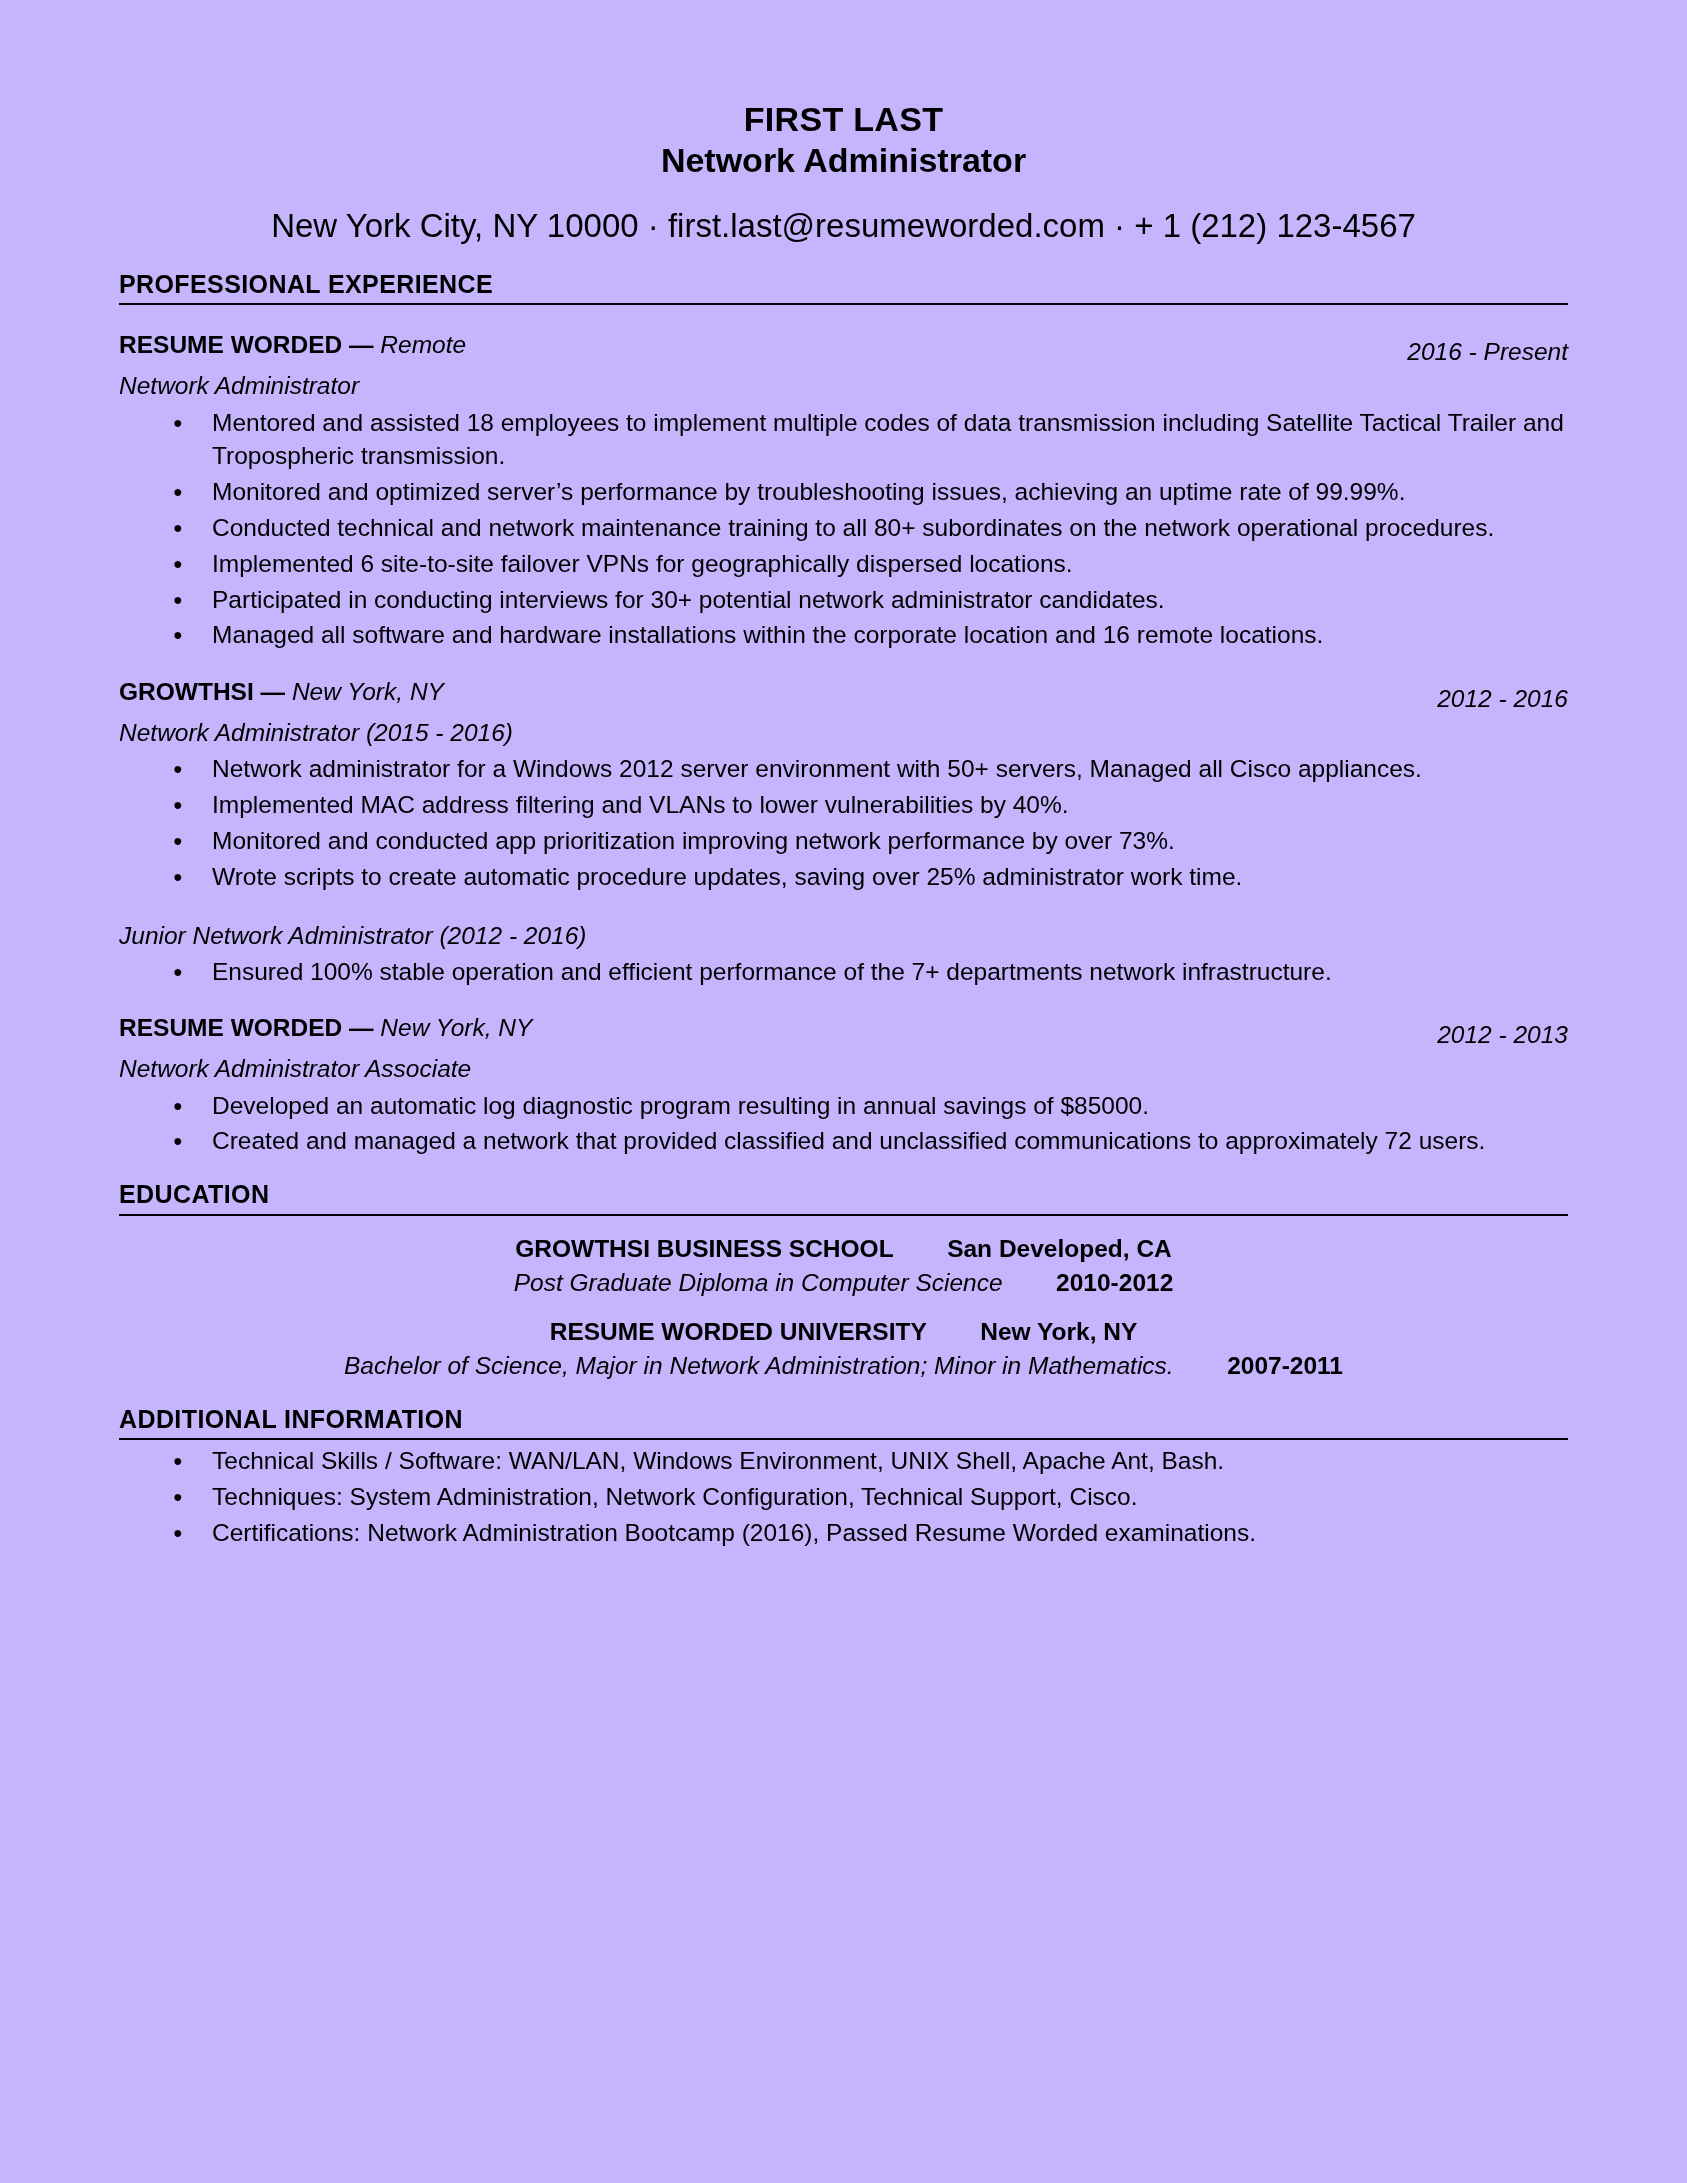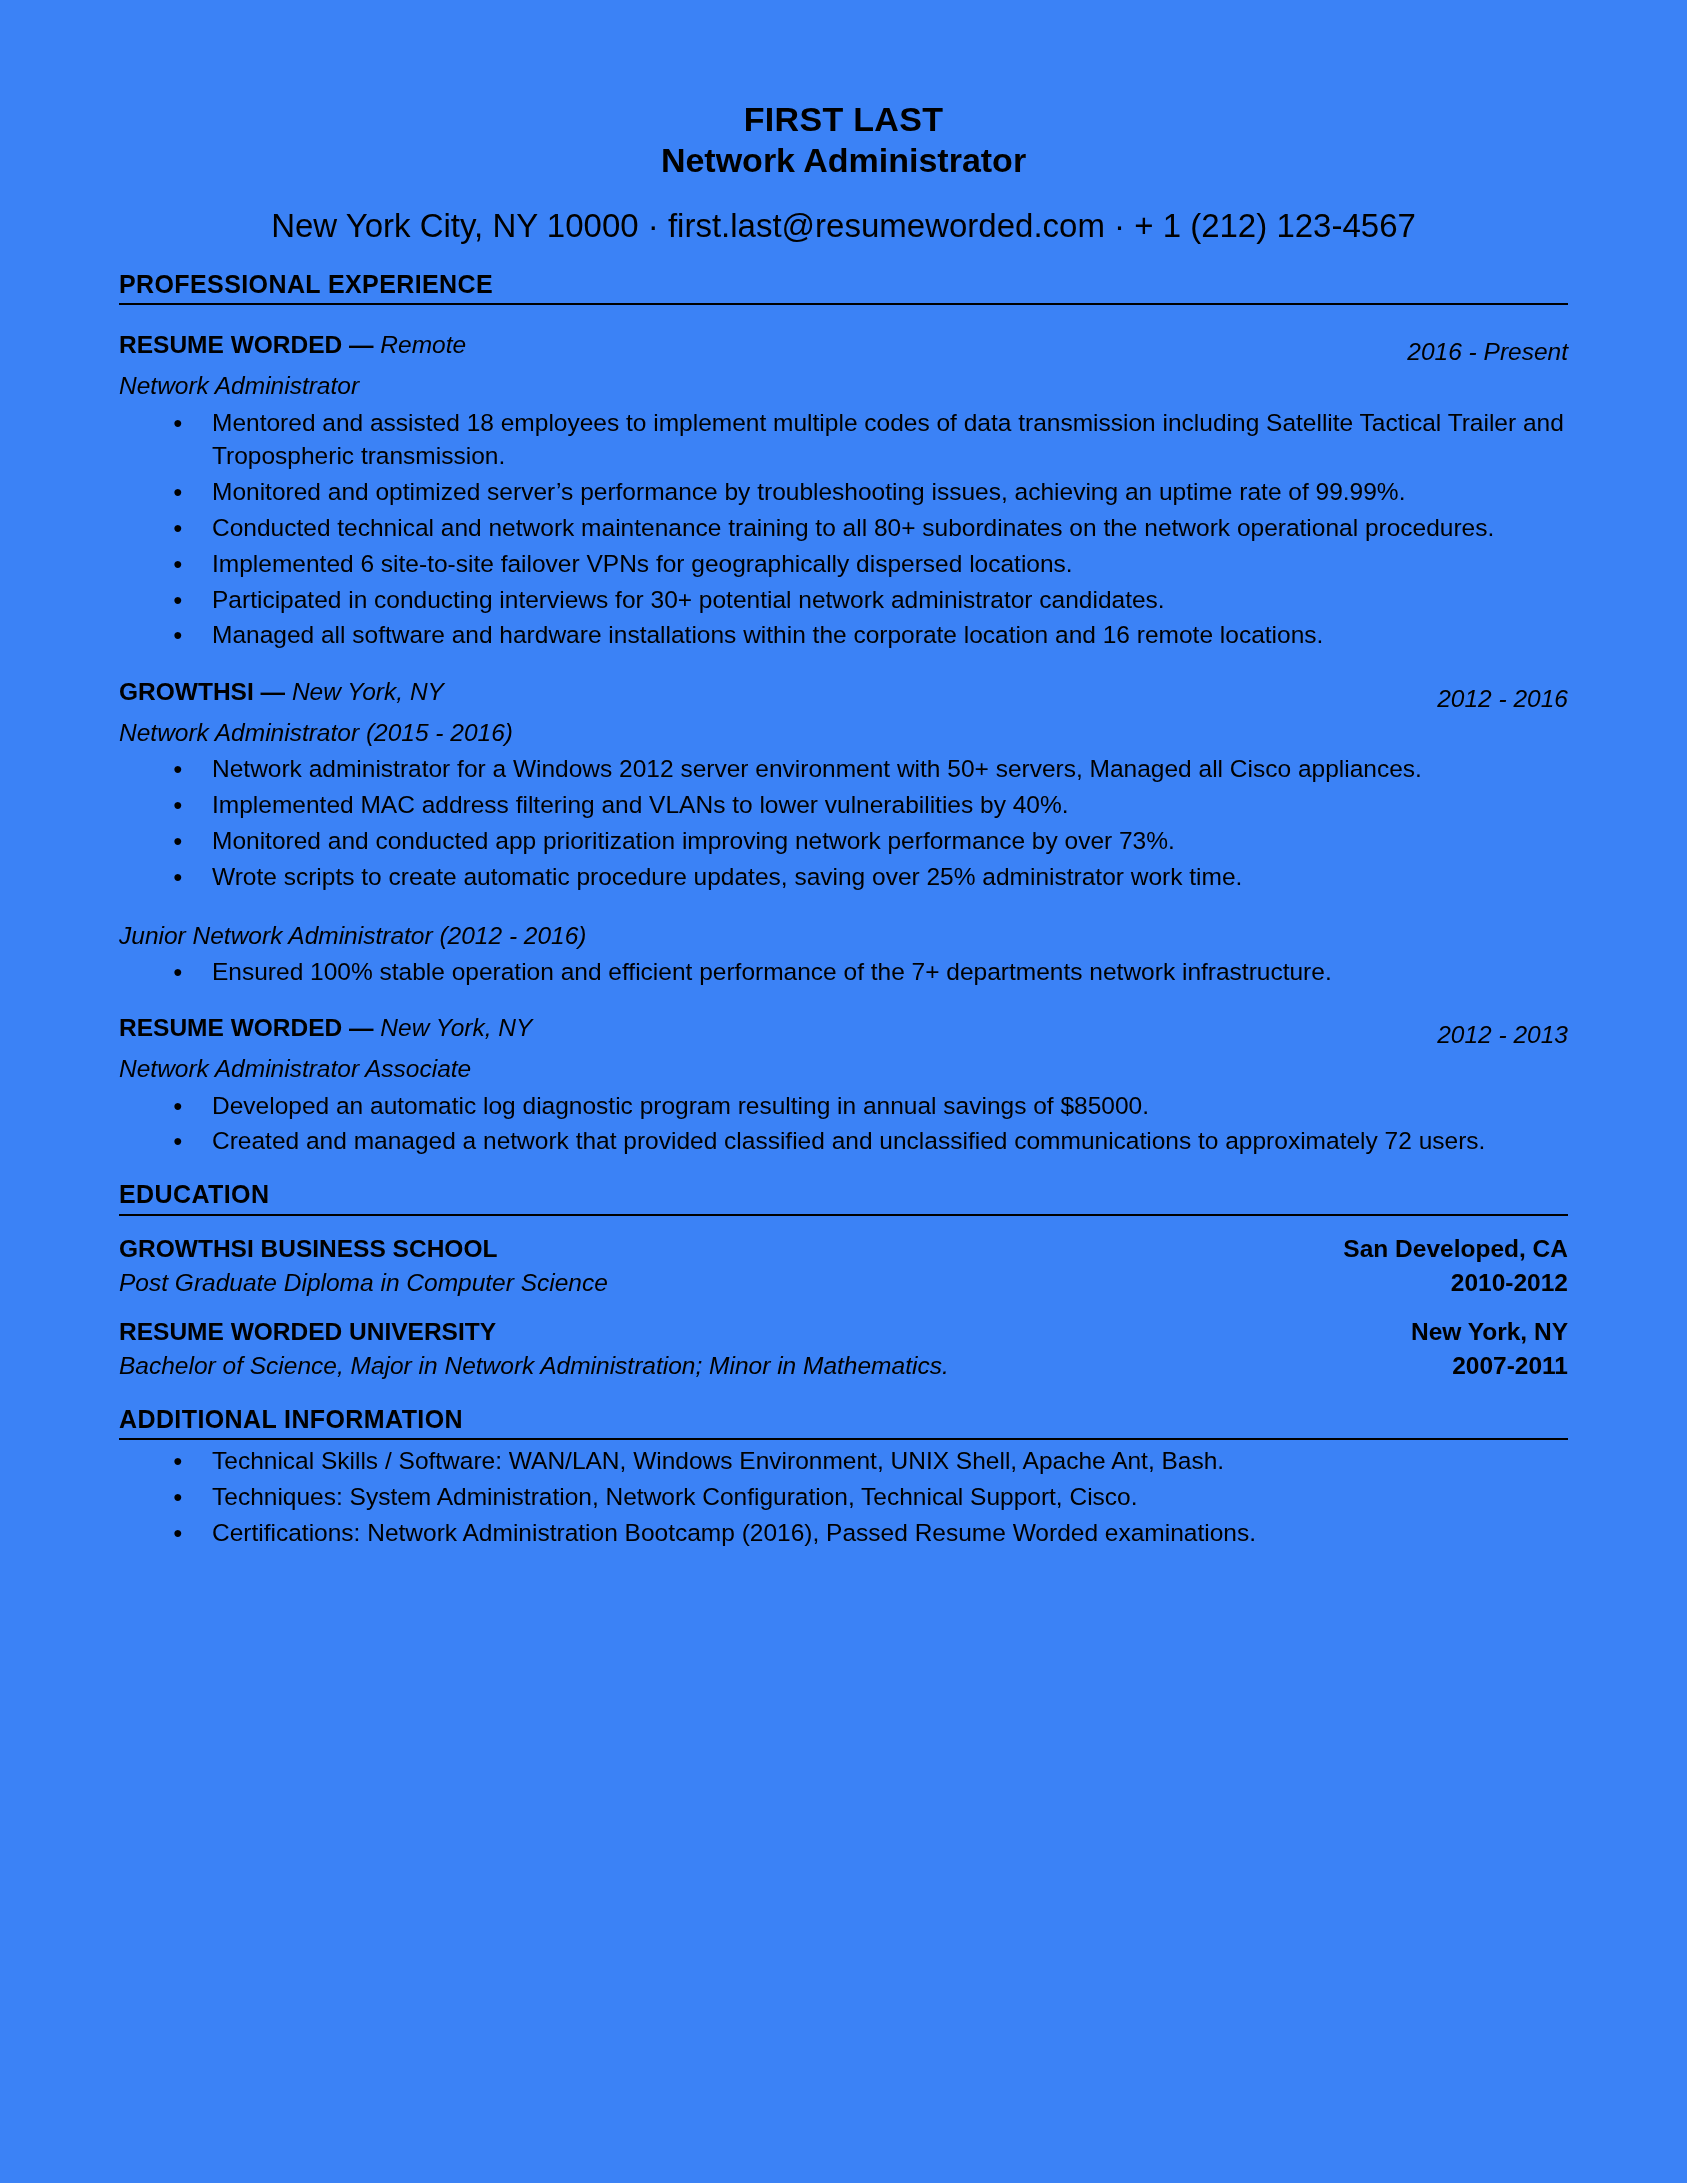--- a/index.html
+++ b/index.html
@@ -8,21 +8,21 @@
     background: #ffffff;
   }
   body {
     font-family: "Liberation Sans", sans-serif;
     color: #000000;
   }
   .page {
     width: 1687px;
     height: 2183px;
     box-sizing: border-box;
-    background: #3b82f6;
+    background: #c4b5fd;
     padding: 99px 119px 0 119px;
     position: relative;
     overflow: hidden;
   }
 
   
   .hdr { text-align: center; }
   .hdr-name {
     font-size: 34px;
     font-weight: bold;
@@ -100,21 +100,21 @@
     top: 0;
     font-size: 16px;
     line-height: 2.1;
   }
 
   
   .edu { margin-top: 17px; }
   .edu-row {
     display: flex;
     align-items: baseline;
-    justify-content: space-between;
+    justify-content: center;
     line-height: 1.3;
     gap: 27px;
   }
   .edu-school { font-size: 24.5px; font-weight: bold; }
   .edu-place { font-size: 24.5px; font-weight: bold; white-space: nowrap; padding-left: 26.5px; }
   .edu-degree { font-size: 24.5px; font-style: italic; }
   .edu-years { font-size: 24.5px; font-weight: bold; white-space: nowrap; padding-left: 26.5px; }
   .edu-row.second { margin-top: 2.6px; }
 </style>
 </head>

